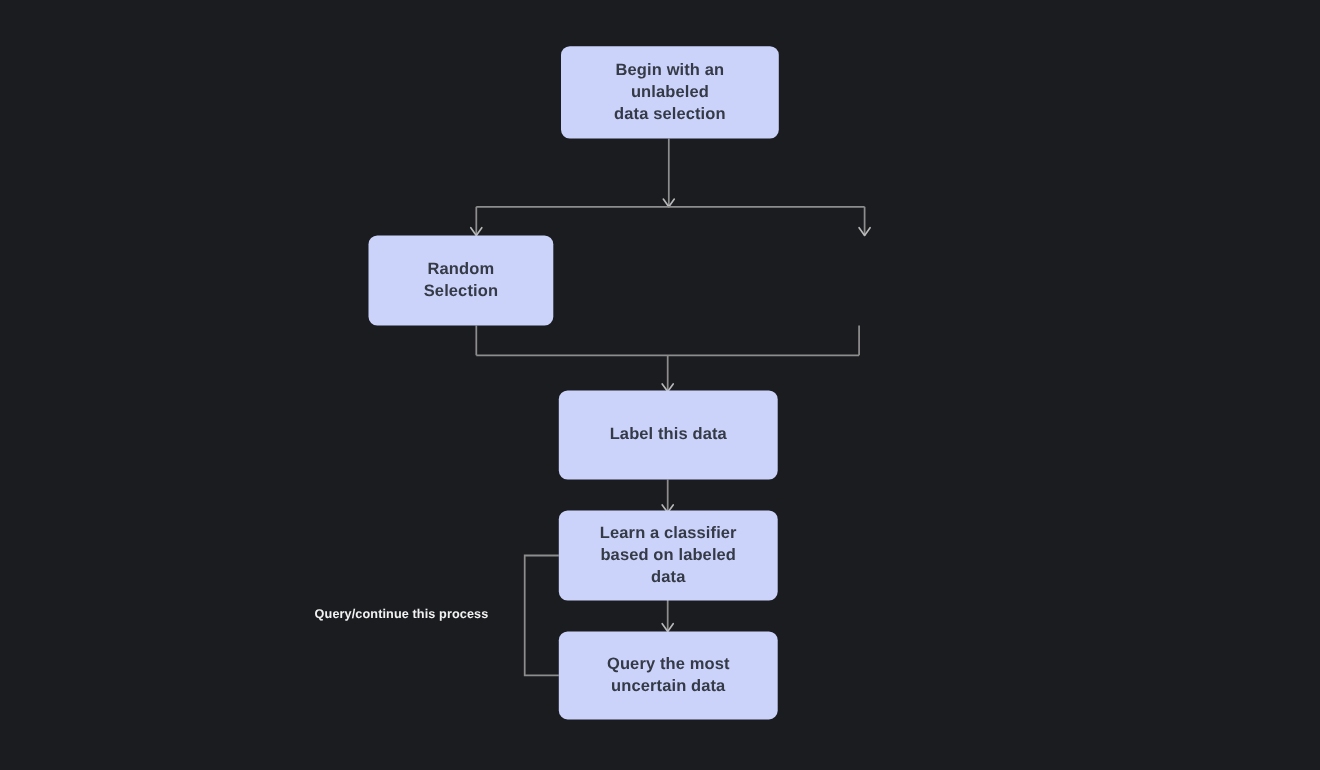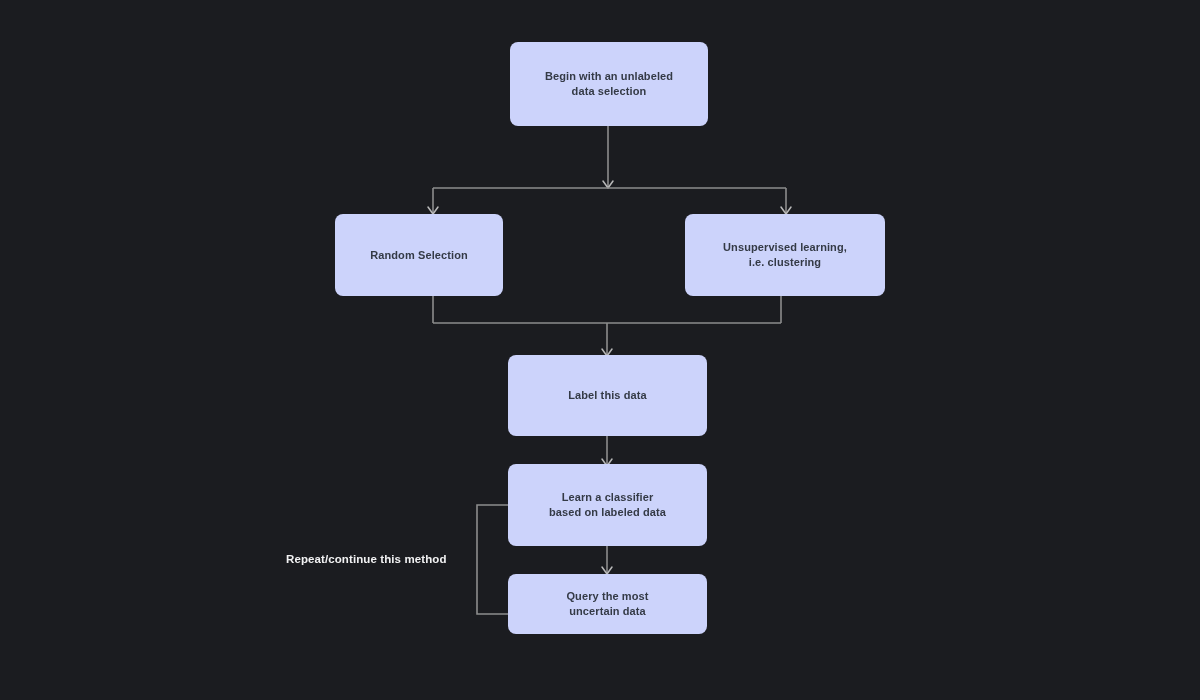--- a/index.html
+++ b/index.html
@@ -31,21 +31,21 @@
     position: absolute;
     box-sizing: border-box;
     background: #ccd3fb;
     border-radius: 8px;
     display: flex;
     align-items: center;
     justify-content: center;
     text-align: center;
     color: #343a46;
     font-family: "Liberation Sans", sans-serif;
-    font-size: 11px;
+    font-size: 15px;
     font-weight: bold;
     line-height: 1.35;
     letter-spacing: 0.1px;
     padding: 4px 24px;
     white-space: pre-line;
   }
   .edge-label {
     position: absolute;
     color: #f2f2f3;
     font-family: "Liberation Sans", sans-serif;
@@ -106,35 +106,31 @@
 
   <div class="node" style="left:510px; top:42px; width:198px; height:84px;">
     <span>Begin with an unlabeled
 data selection</span>
   </div>
 
   <div class="node" style="left:335px; top:214px; width:168px; height:82px;">
     <span>Random Selection</span>
   </div>
 
-  <div class="node" style="left:685px; top:214px; width:200px; height:82px;">
-    <span>Unsupervised learning,
-i.e. clustering</span>
-  </div>
 
   <div class="node" style="left:508px; top:464px; width:199px; height:82px;">
     <span>Learn a classifier
 based on labeled data</span>
   </div>
 
   <div class="node" style="left:508px; top:355px; width:199px; height:81px;">
     <span>Label this data</span>
   </div>
 
-  <div class="node" style="left:508px; top:574px; width:199px; height:60px;">
+  <div class="node" style="left:508px; top:574px; width:199px; height:80px;">
     <span>Query the most
 uncertain data</span>
   </div>
 
 
-  <div class="edge-label" style="left:286px; top:552px;">Repeat/continue this method</div>
+  <div class="edge-label" style="left:286px; top:552px;">Query/continue this process</div>
 
 </div>
 
 </body></html>

